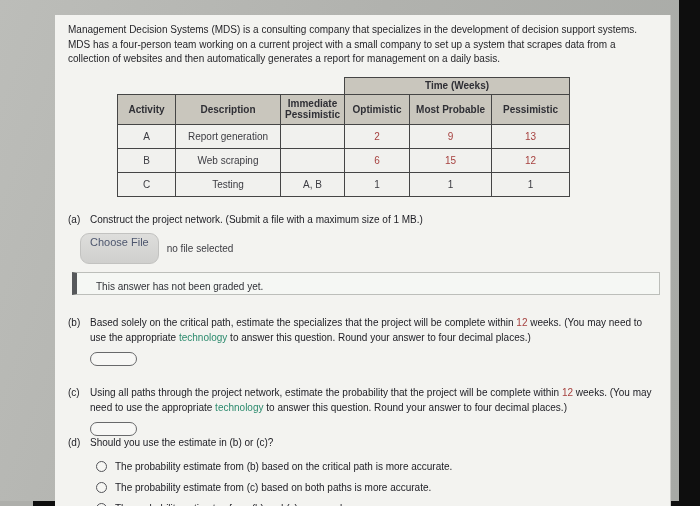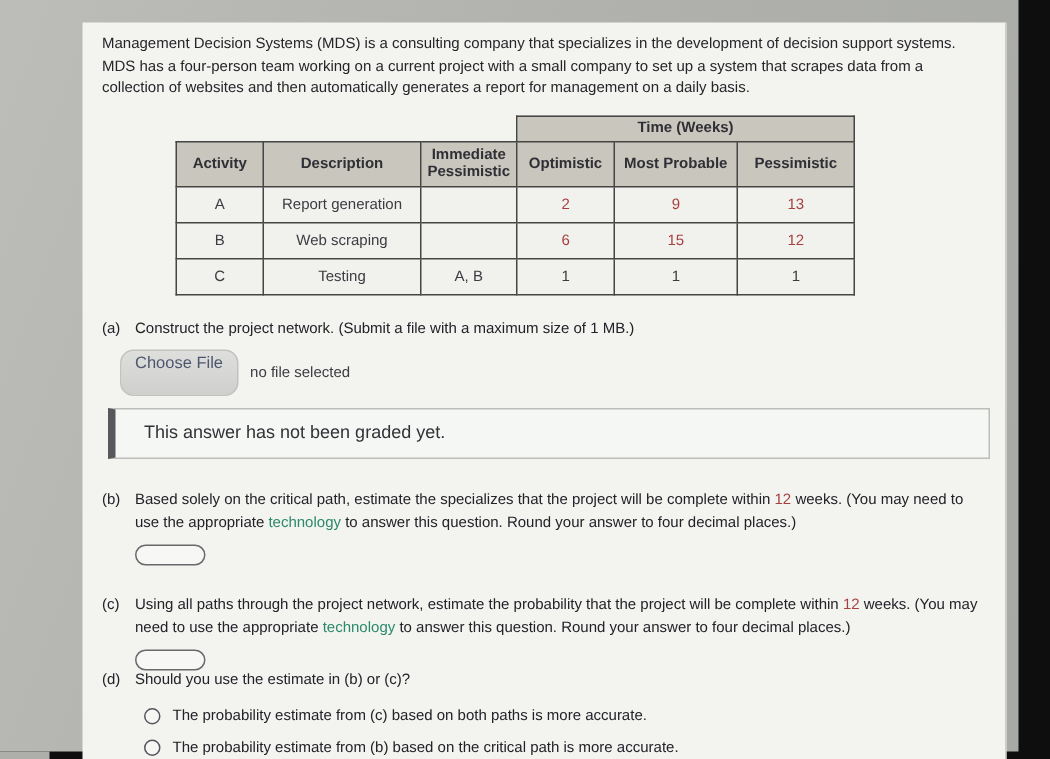--- a/index.html
+++ b/index.html
@@ -58,22 +58,22 @@
     cursor:pointer;
     text-align:right;
   }
   .filestatus { margin-left:8px; }
 
   .gradedbox {
     margin: 8px 0 10px 4px; width:588px;
     background:#f5f7f4;
     border:1px solid #bcbeba;
     border-left:5px solid #56585b;
-    padding:8px 10px 10px 19px;
-    font-size:12px; color:#303237;
+    padding:8px 10px 2px 19px;
+    font-size:10px; color:#303237;
   }
 
   .weeks-red { color:#a6413f; }
   .techlink { color:#2b8a6d; cursor:pointer; }
 
   .ansinput {
     display:block; margin:7px 0 0 22px;
     width:47px; height:14px;
     border:1.3px solid #68696b; border-radius:7px;
     background:#f7f7f5; outline:none; padding:0 4px; font-size:9px;
@@ -180,25 +180,25 @@
       </span>
     </div>
     <input class="ansinput" type="text" value="" style="">
 
     <div class="part partd dques">
       <span class="plabel">(d)</span>
       <span class="pbody">Should you use the estimate in (b) or (c)?</span>
     </div>
     <div class="optrow">
       <span class="radio"></span>
-      <span>The probability estimate from (c) based on both paths is more accurate.</span>
+      <span>The probability estimate from (b) based on the critical path is more accurate.</span>
     </div>
     <div class="optrow">
       <span class="radio"></span>
-      <span>The probability estimate from (b) based on the critical path is more accurate.</span>
+      <span>The probability estimate from (c) based on both paths is more accurate.</span>
     </div>
     <div class="optrow">
       <span class="radio"></span>
       <span>The probability estimates from (b) and (c) are equal.</span>
     </div>
 
   </div>
 </div>
 
 </body></html>

